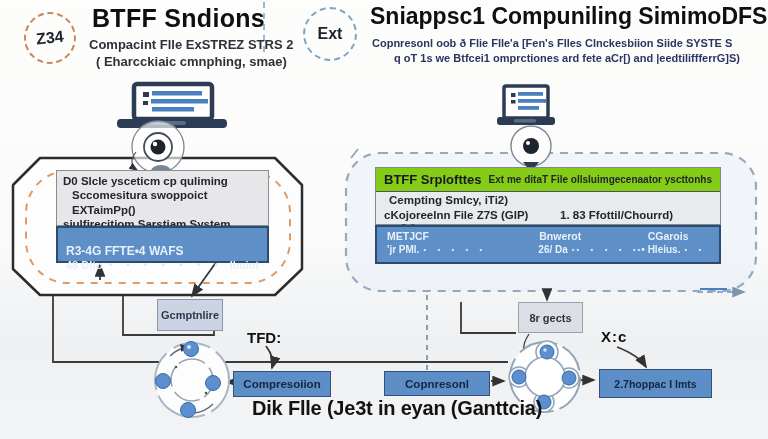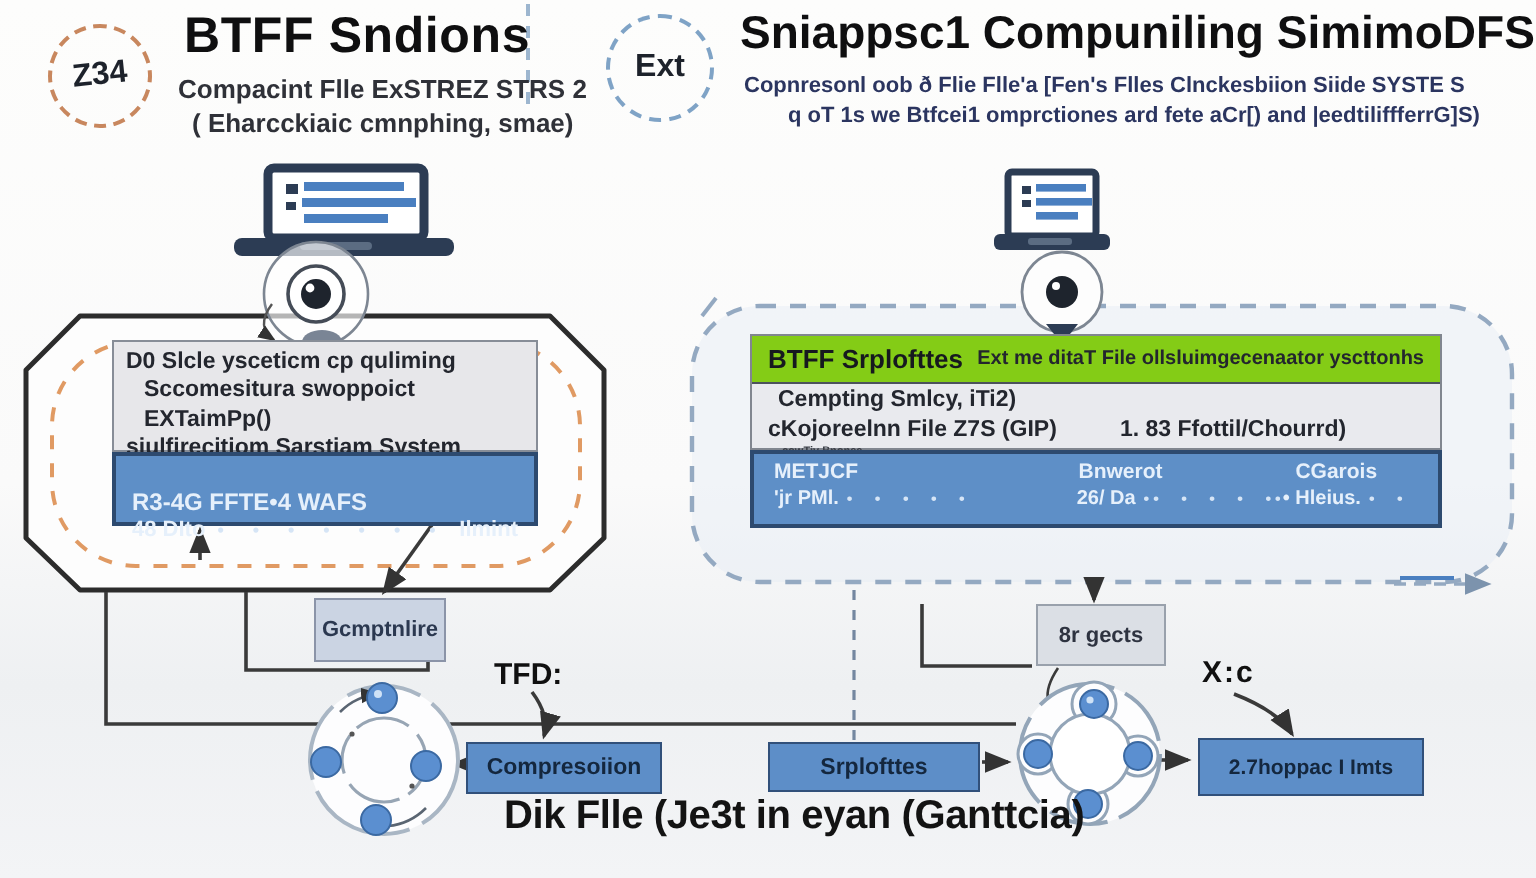--- a/index.html
+++ b/index.html
@@ -250,17 +250,17 @@
         <span class="dots">• •</span>
       </span>
     </div>
   </div>
 
   <div class="abs boxgray" id="comptnlire">Gcmptnlire</div>
   <div class="abs boxgray" id="brgects">8r gects</div>
   <div class="abs small-label" id="tfd">TFD:</div>
   <div class="abs small-label" id="xc">X:c</div>
   <div class="abs boxblue" id="compression">Compresoiion</div>
-  <div class="abs boxblue" id="sialeunalic">Srplofttes</div>
+  <div class="abs boxblue" id="sialeunalic">Copnresonl</div>
   <div class="abs boxblue" id="thoppac">2.7hoppac I Imts</div>
 
   <div class="abs" id="caption">Dik Flle (Je3t in eyan (Ganttcia)</div>
 </div>
 
 </body></html>

